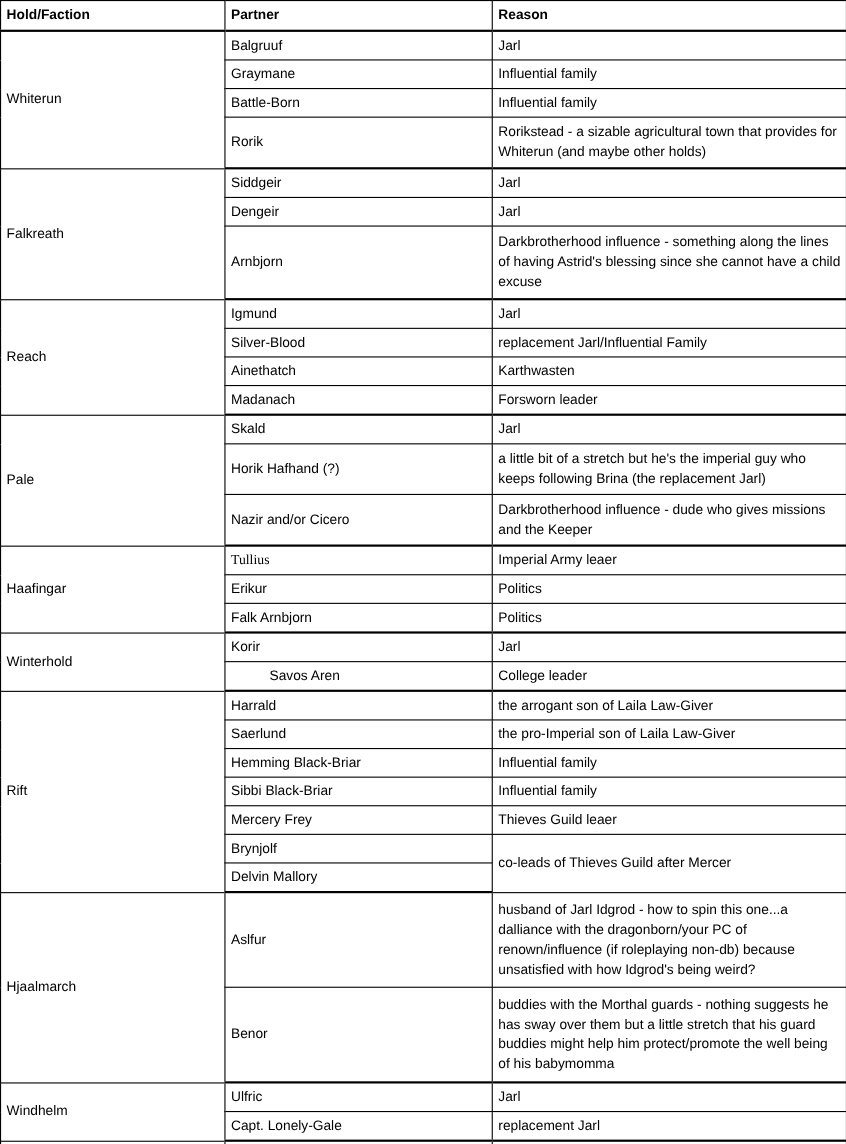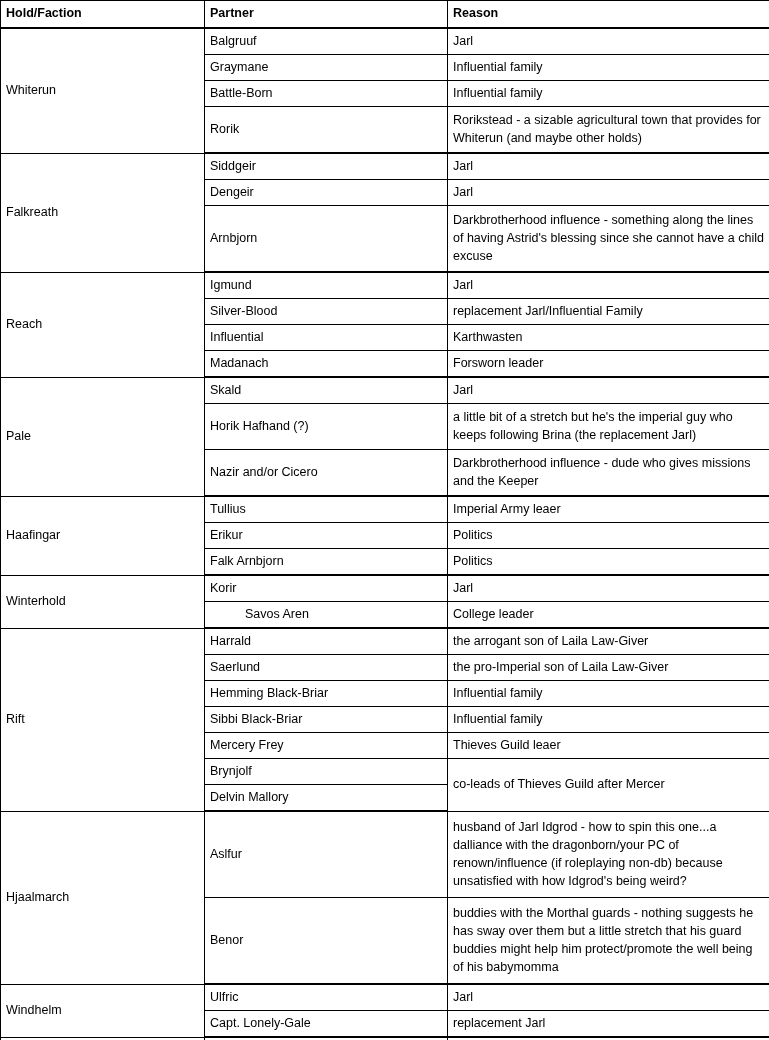--- a/index.html
+++ b/index.html
@@ -106,21 +106,21 @@
       <tr>
         <td class="hold-cell section-end-cell" rowspan="4">Reach</td>
         <td style="height: 20px;">Igmund</td>
         <td>Jarl</td>
       </tr>
       <tr>
         <td style="height: 20px;">Silver-Blood</td>
         <td>replacement Jarl/Influential Family</td>
       </tr>
       <tr>
-        <td style="height: 20px;">Influential</td>
+        <td style="height: 20px;">Ainethatch</td>
         <td>Karthwasten</td>
       </tr>
       <tr class="section-end">
         <td style="height: 20px;">Madanach</td>
         <td>Forsworn leader</td>
       </tr>
       <tr>
         <td class="hold-cell section-end-cell" rowspan="3">Pale</td>
         <td style="height: 20px;">Skald</td>
         <td>Jarl</td>
@@ -128,21 +128,21 @@
       <tr>
         <td style="height: 40px;">Horik Hafhand (?)</td>
         <td>a little bit of a stretch but he's the imperial guy who keeps following Brina (the replacement Jarl)</td>
       </tr>
       <tr class="section-end">
         <td style="height: 40px;">Nazir and/or Cicero</td>
         <td>Darkbrotherhood influence - dude who gives missions and the Keeper</td>
       </tr>
       <tr>
         <td class="hold-cell section-end-cell" rowspan="3">Haafingar</td>
-        <td style="height: 20px;">Tullius</td>
+        <td style="height: 20px; font-family: Liberation Serif, serif;">Tullius</td>
         <td>Imperial Army leaer</td>
       </tr>
       <tr>
         <td style="height: 20px; margin-left: 36px;">Erikur</td>
         <td>Politics</td>
       </tr>
       <tr class="section-end">
         <td style="height: 20px;">Falk Arnbjorn</td>
         <td>Politics</td>
       </tr>

